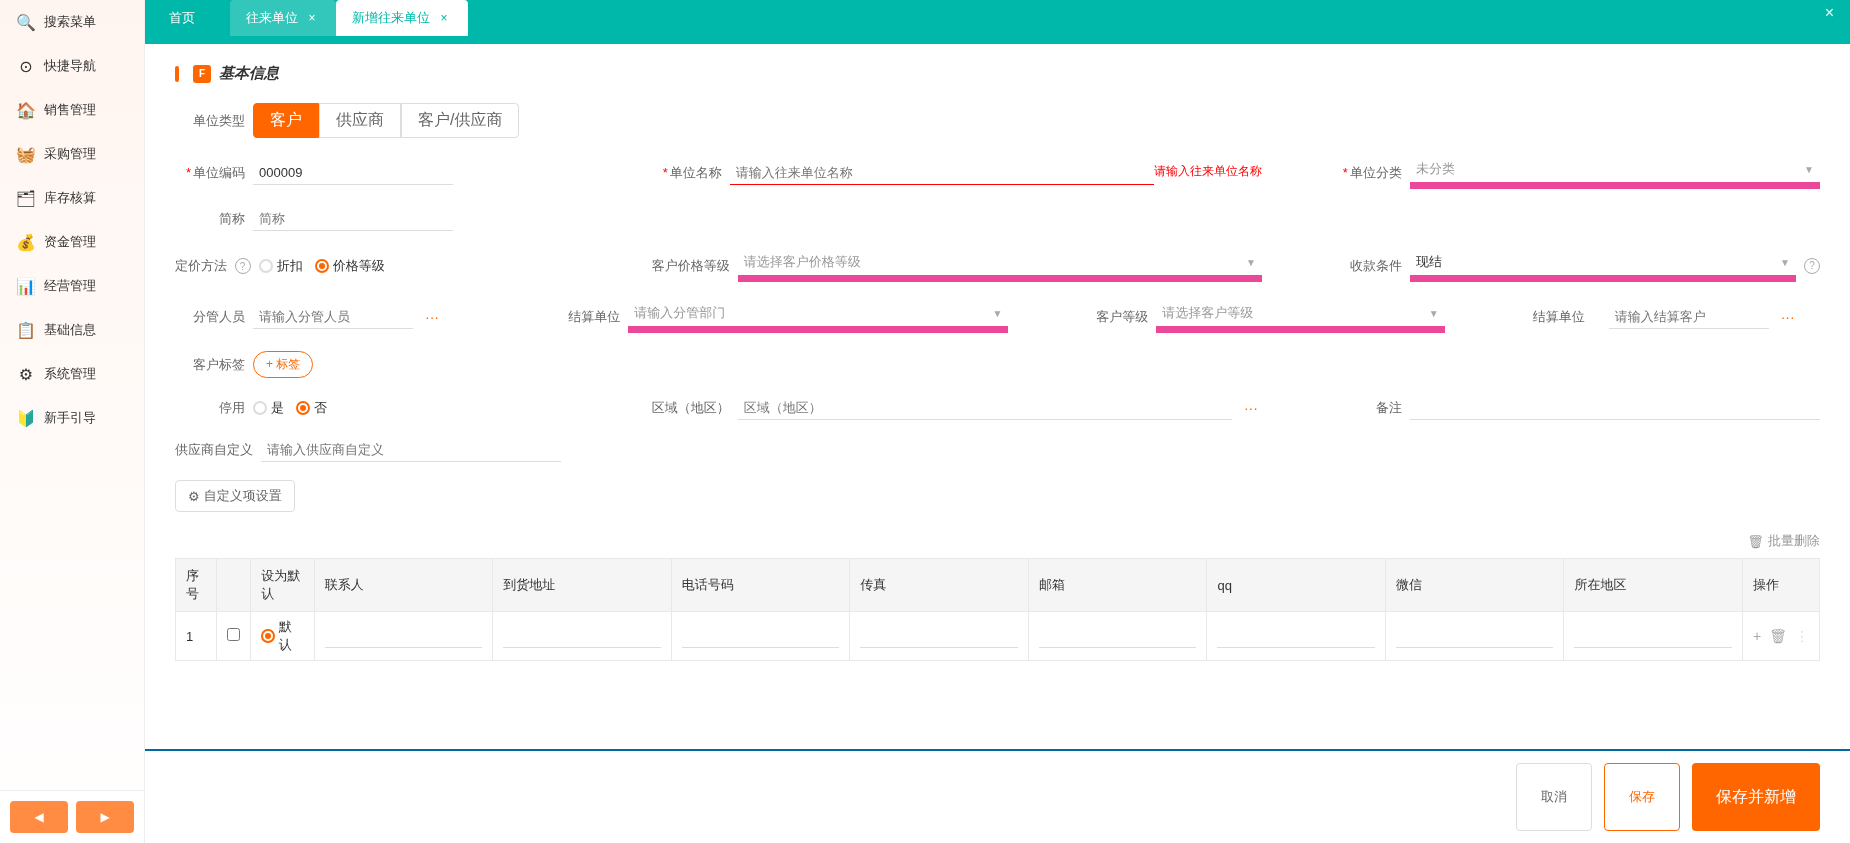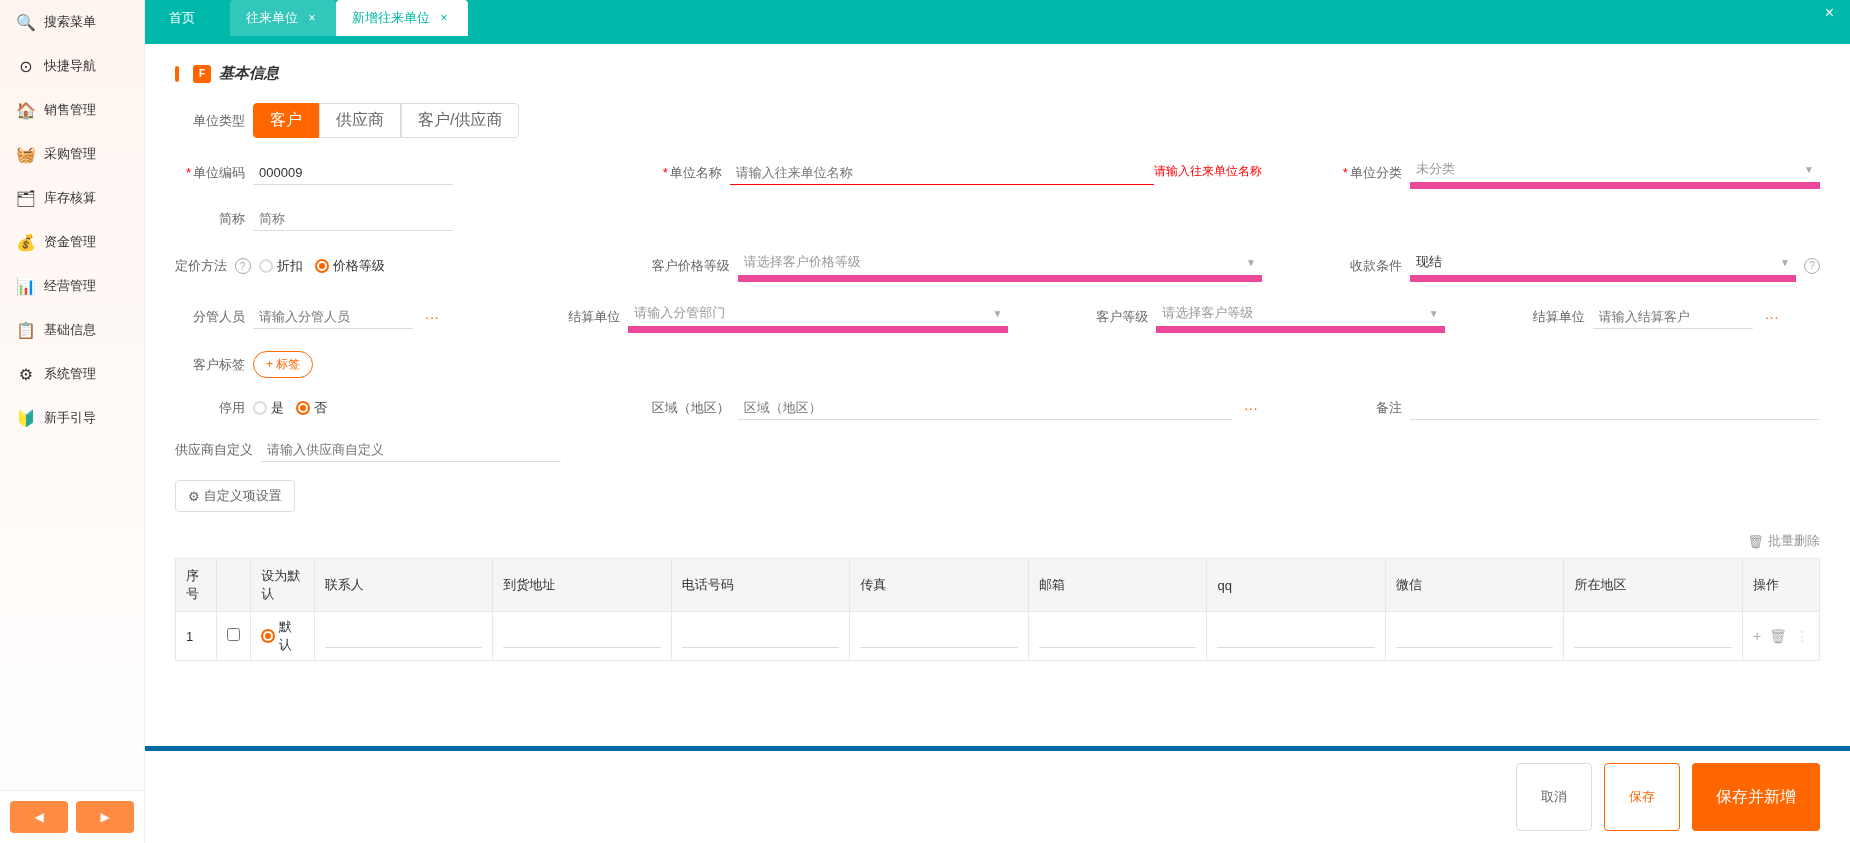--- a/index.html
+++ b/index.html
@@ -289,21 +289,21 @@
       color: #333;
     }
     .checkbox-cell { width: 30px; text-align: center; }
     .action-cell { width: 60px; }
     .action-icons { display: flex; gap: 8px; align-items: center; }
     .action-icon { color: #aaa; cursor: pointer; font-size: 14px; }
 
     
     .footer {
       background: #fff;
-      border-top: 5px solid #0369a1;
+      border-top: 2px solid #0369a1;
       padding: 12px 30px;
       display: flex;
       justify-content: flex-end;
       gap: 12px;
       flex-shrink: 0;
     }
     .btn-cancel {
       padding: 8px 24px;
       border: 1px solid #ddd;
       border-radius: 4px;
@@ -533,21 +533,21 @@
         <span class="form-label">客户等级</span>
         <div class="form-select-wrapper">
           <span class="form-select-text">请选择客户等级</span>
           <span class="form-select-arrow">▼</span>
         </div>
       </div>
       <div class="divider-col"></div>
 
       <div class="form-group">
         <span class="form-label">结算单位</span>
-        <input type="text" class="form-input" style="max-width: 160px;" placeholder="请输入结算客户">
+        <input type="text" class="form-input" style="max-width: 160px; margin-left: 16px;" placeholder="请输入结算客户">
         <span class="more-btn">···</span>
       </div>
     </div>
 
     <div class="form-row">
       <div class="form-group">
         <span class="form-label">客户标签</span>
         <button class="tag-btn">+ 标签</button>
       </div>
     </div>

